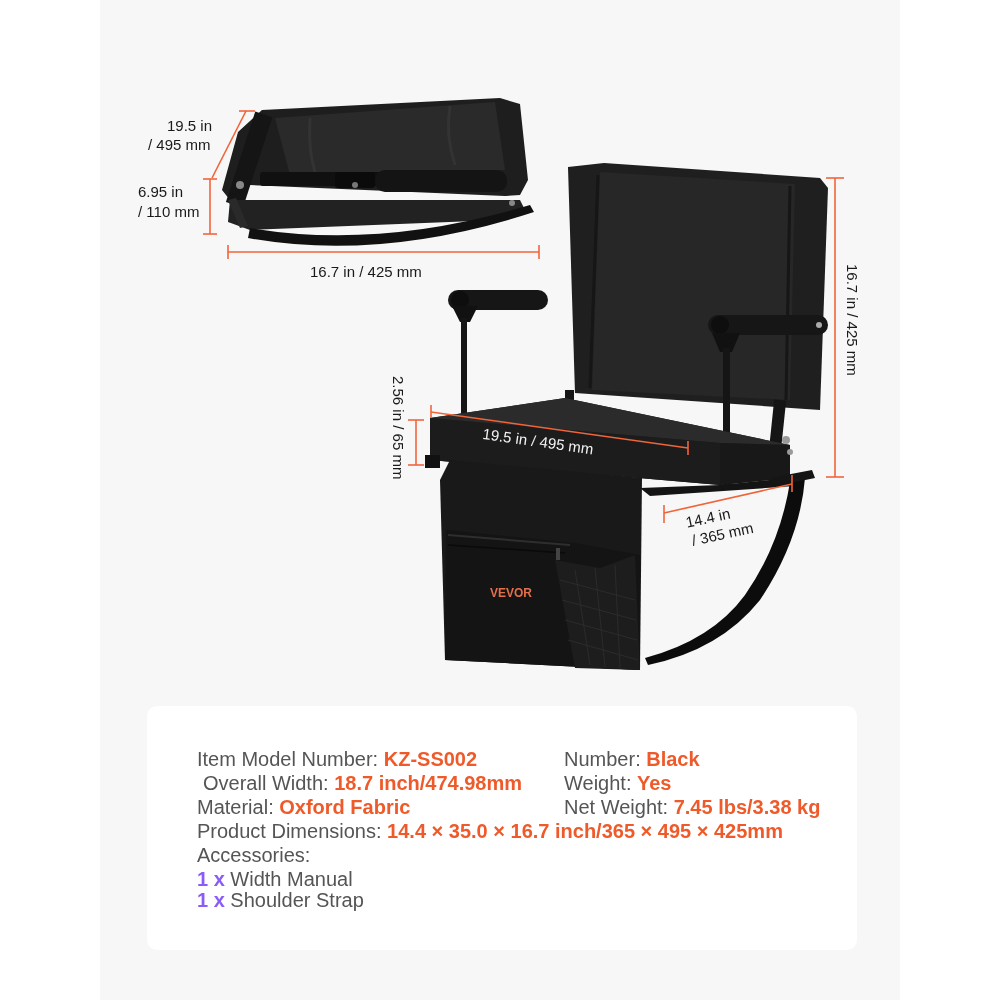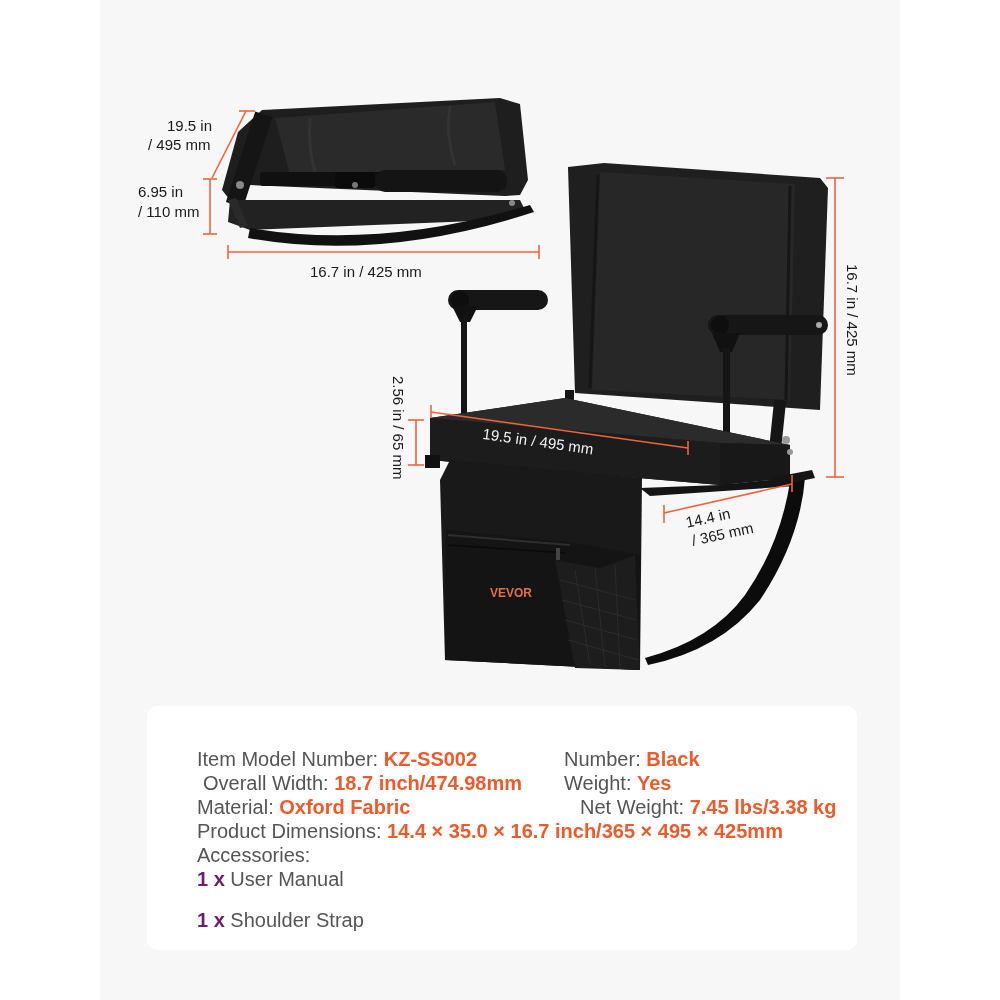--- a/index.html
+++ b/index.html
@@ -22,21 +22,21 @@
     .rot90 { transform-origin: left top; transform: rotate(90deg); }
     .card {
       position: absolute; left: 147px; top: 706px; width: 710px; height: 244px;
       background: #ffffff; border-radius: 10px;
     }
     .spec {
       position: absolute; font-size: 20px; line-height: 24px; color: #555555;
       white-space: nowrap;
     }
     .spec .v { color: #ef5a2a; font-weight: bold; }
-    .spec .q { color: #701a75; font-weight: bold; }
+    .spec .q { color: #8b5cf6; font-weight: bold; }
   </style>
 </head>
 <body>
 
 <div class="panel"></div>
 
 <div class="stage">
   <svg width="1000" height="700" viewBox="0 0 1000 700">
 
     <g>
@@ -164,27 +164,27 @@
   <div class="spec" style="left:50px; top:89px;text-align:center;">
     <span>Material: </span><span class="v">Oxford Fabric</span>
   </div>
 
   <div class="spec" style="left:417px; top:41px;">
     <span>Number: </span><span class="v">Black</span>
   </div>
   <div class="spec" style="left:417px; top:65px;">
     <span>Weight: </span><span class="v">Yes</span>
   </div>
-  <div class="spec" style="left:433px; top:89px;text-align:center;">
+  <div class="spec" style="left:417px; top:89px;text-align:center;">
     <span>Net Weight: </span><span class="v">7.45 lbs/3.38 kg</span>
   </div>
 
   <div class="spec" style="left:50px; top:113px;">
     <span>Product Dimensions: </span><span class="v">14.4 × 35.0 × 16.7 inch/365 × 495 × 425mm</span>
   </div>
   <div class="spec" style="left:50px; top:137px;">Accessories:</div>
   <div class="spec" style="left:50px; top:161px;">
-    <span class="q">1 x</span><span> User Manual</span>
+    <span class="q">1 x</span><span> Width Manual</span>
   </div>
-  <div class="spec" style="left:50px; top:202px;">
+  <div class="spec" style="left:50px; top:182px;">
     <span class="q">1 x</span><span> Shoulder Strap</span>
   </div>
 </div>
 
 </body></html>

